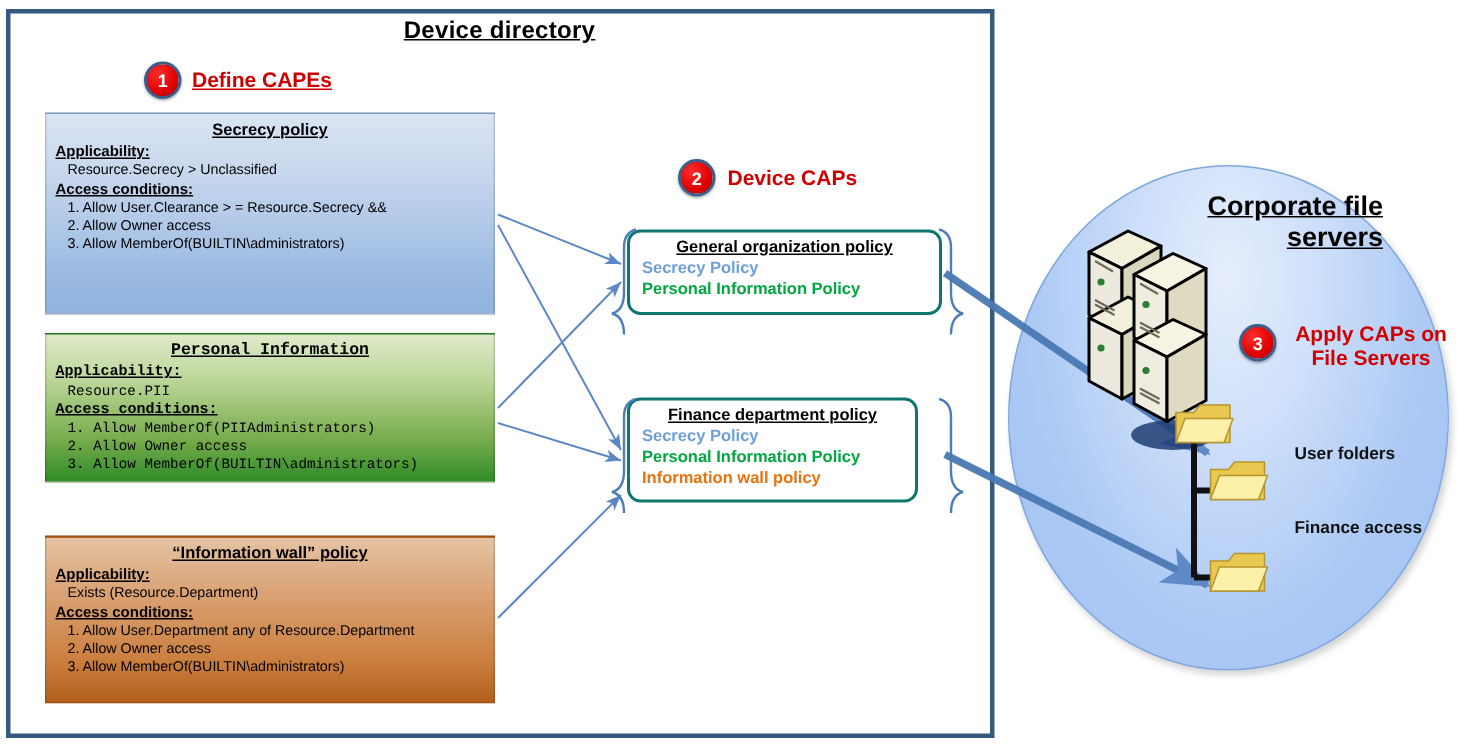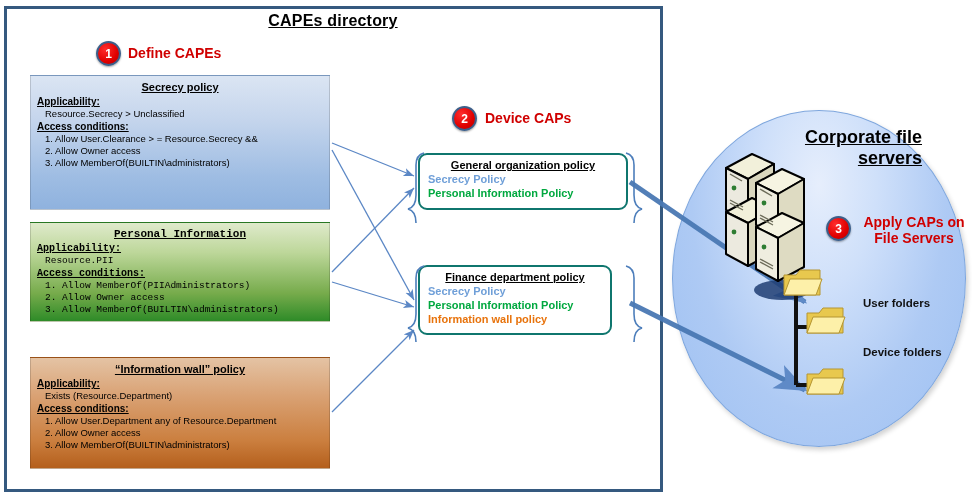--- a/index.html
+++ b/index.html
@@ -60,26 +60,26 @@
 
   .folderlabel{font-size:11.5px;font-weight:bold;color:#111;padding-left:36px;}
 
   svg{display:block;}
   .nosel{user-select:none;}
 </style>
 </head>
 <body>
 
 <div class="abs" id="ad-frame"></div>
-<div class="abs" id="ad-title">CAPEs directory</div>
+<div class="abs" id="ad-title">Device directory</div>
 
 <div class="abs" style="left:96px;top:41px;">
   <div class="badge nosel">1</div>
 </div>
-<div class="abs steplabel" style="left:128px;top:45px;">Define CAPEs</div>
+<div class="abs steplabel" style="left:128px;top:45px;text-decoration:underline;">Define CAPEs</div>
 
 <div class="abs" style="left:452px;top:106px;">
   <div class="badge nosel">2</div>
 </div>
 <div class="abs steplabel" style="left:485px;top:110px;">Device CAPs</div>
 
 <div class="abs pbox sq" id="box-secrecy">
   <div class="ptitle">Secrecy policy</div>
   <div class="phead">Applicability:</div>
   <div class="pline">Resource.Secrecy &gt; Unclassified</div>
@@ -222,21 +222,21 @@
 <svg class="abs" style="left:805px;top:305px;" width="42" height="34">
   <path d="M2,8 L14,8 L18,3 L38,3 L38,28 L2,28 Z" fill="#e8c84e" stroke="#b59530" stroke-width="1"></path>
   <path d="M2,28 L8,12 L40,12 L34,28 Z" fill="#fdf0a9" stroke="#b59530" stroke-width="1"></path>
 </svg>
 <svg class="abs" style="left:805px;top:366px;" width="42" height="34">
   <path d="M2,8 L14,8 L18,3 L38,3 L38,28 L2,28 Z" fill="#e8c84e" stroke="#b59530" stroke-width="1"></path>
   <path d="M2,28 L8,12 L40,12 L34,28 Z" fill="#fdf0a9" stroke="#b59530" stroke-width="1"></path>
 </svg>
 
 <div class="abs folderlabel" style="left:827px;top:297px;">User folders</div>
-<div class="abs folderlabel" style="left:827px;top:346px;">Device folders</div>
+<div class="abs folderlabel" style="left:827px;top:346px;">Finance access</div>
 
 <div class="abs" style="left:826px;top:216px;">
   <div class="badge nosel">3</div>
 </div>
 <div class="abs steplabel" style="left:858px;top:214px;width:112px;text-align:center;">
   <div>Apply CAPs on</div>
   <div>File Servers</div>
 </div>
 
 </body></html>

